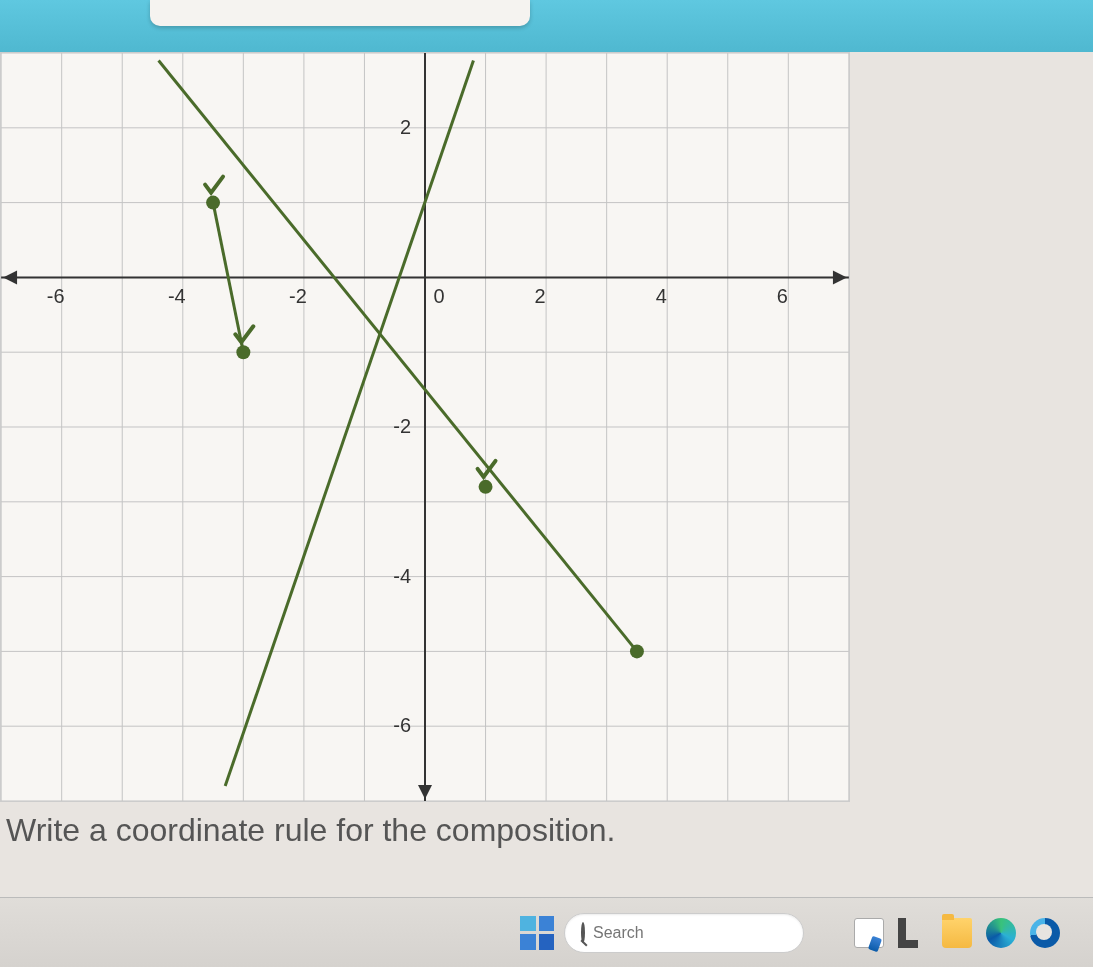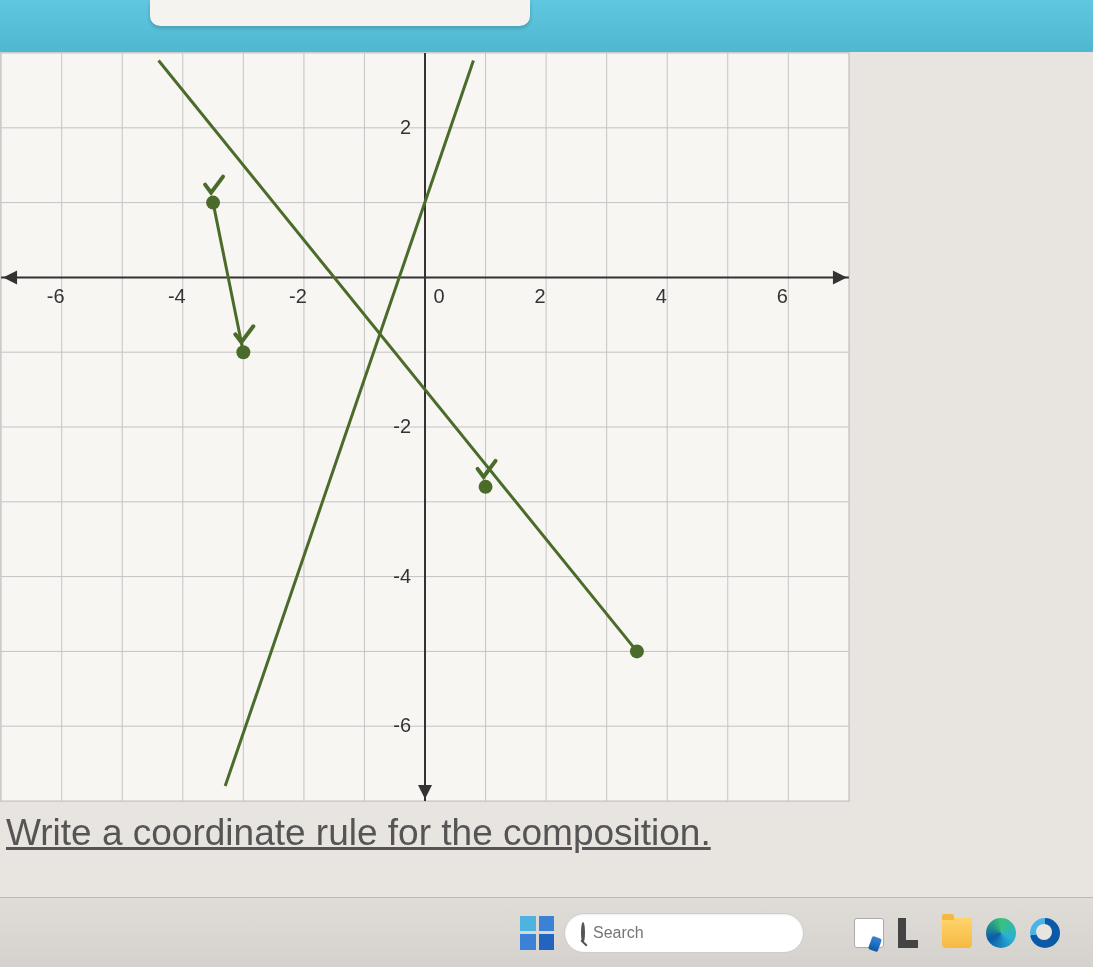--- a/index.html
+++ b/index.html
@@ -41,23 +41,22 @@
   .axis-line { stroke: #333; stroke-width: 2; }
   .data-line { stroke: #4a6b2a; stroke-width: 3; fill: none; }
   .data-point { fill: #4a6b2a; }
   .check-mark { stroke: #4a6b2a; stroke-width: 4; fill: none; stroke-linecap: round; }
   .axis-label { font-size: 20px; fill: #333; font-family: Arial; }
   .arrow-head { fill: #333; }
   .prompt {
     position: absolute;
     top: 812px;
     left: 6px;
-    font-size: 37px;
+    font-size: 32px;
     color: #555;
-    text-decoration: underline;
   }
   .taskbar {
     position: absolute;
     bottom: 0;
     left: 0;
     width: 100%;
     height: 70px;
     background: linear-gradient(#e0ddd9, #d5d2ce);
     border-top: 1px solid #bbb;
     display: flex;

